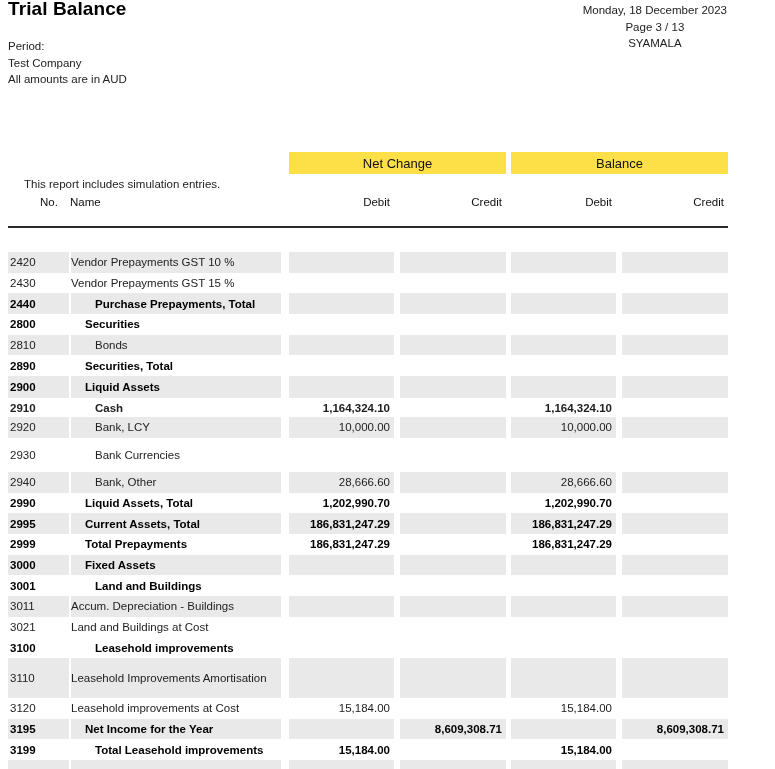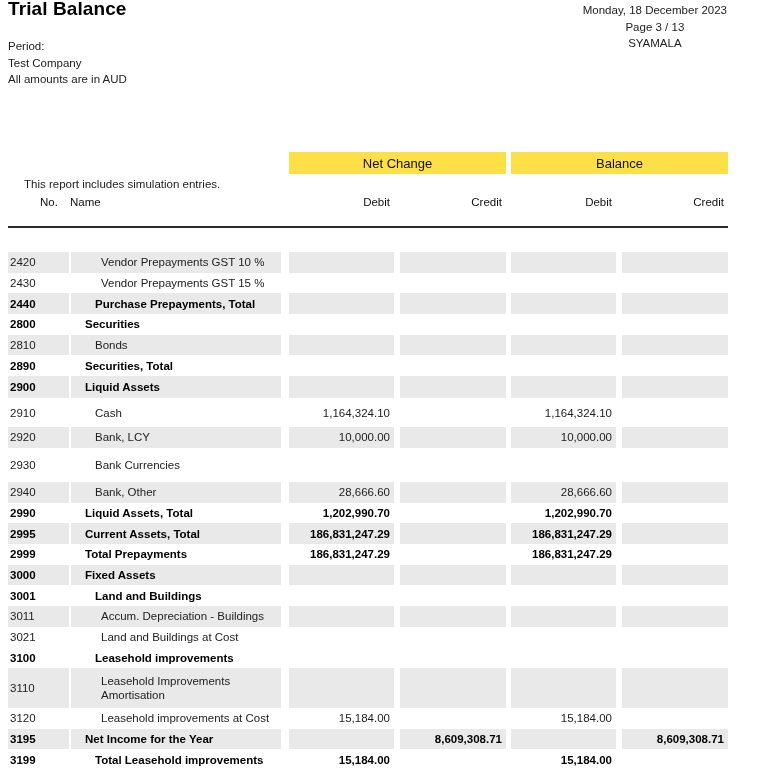--- a/index.html
+++ b/index.html
@@ -78,21 +78,21 @@
   .cell.ncc{left:400px;width:106px;}
   .cell.bld{left:511px;width:105px;}
   .cell.blc{left:622px;width:106px;}
 
   .row.bold .cell{font-weight:bold;color:#000;}
   .row.bold .cell.no{font-weight:bold;}
 
   .nm{display:block;white-space:normal;line-height:14px;}
   .ind1{padding-left:14px;}
   .ind2{padding-left:24px;}
-  .ind3{padding-left:30px;}
+  .ind3{}
 </style>
 </head>
 <body>
 
 <div class="page">
 
   <div class="hdr">
     <div class="title">Trial Balance</div>
     <div class="meta">
       <div>Monday, 18 December 2023</div>
@@ -184,21 +184,21 @@
       <div class="row shade bold" style="height: 22px;">
         <div class="cell no">2900</div>
         <div class="cell name ind1">
           <span class="nm">Liquid Assets</span>
         </div>
         <div class="cell ncd num"></div>
         <div class="cell ncc num"></div>
         <div class="cell bld num"></div>
         <div class="cell blc num"></div>
       </div>
-      <div class="row" style="height: 29px;">
+      <div class="row" style="height: 19px; font-weight: bold;">
         <div class="cell no">2910</div>
         <div class="cell name ind2">
           <span class="nm">Cash</span>
         </div>
         <div class="cell ncd num">1,164,324.10</div>
         <div class="cell ncc num"></div>
         <div class="cell bld num">1,164,324.10</div>
         <div class="cell blc num"></div>
       </div>
       <div class="row shade" style="height: 20.7px;">

